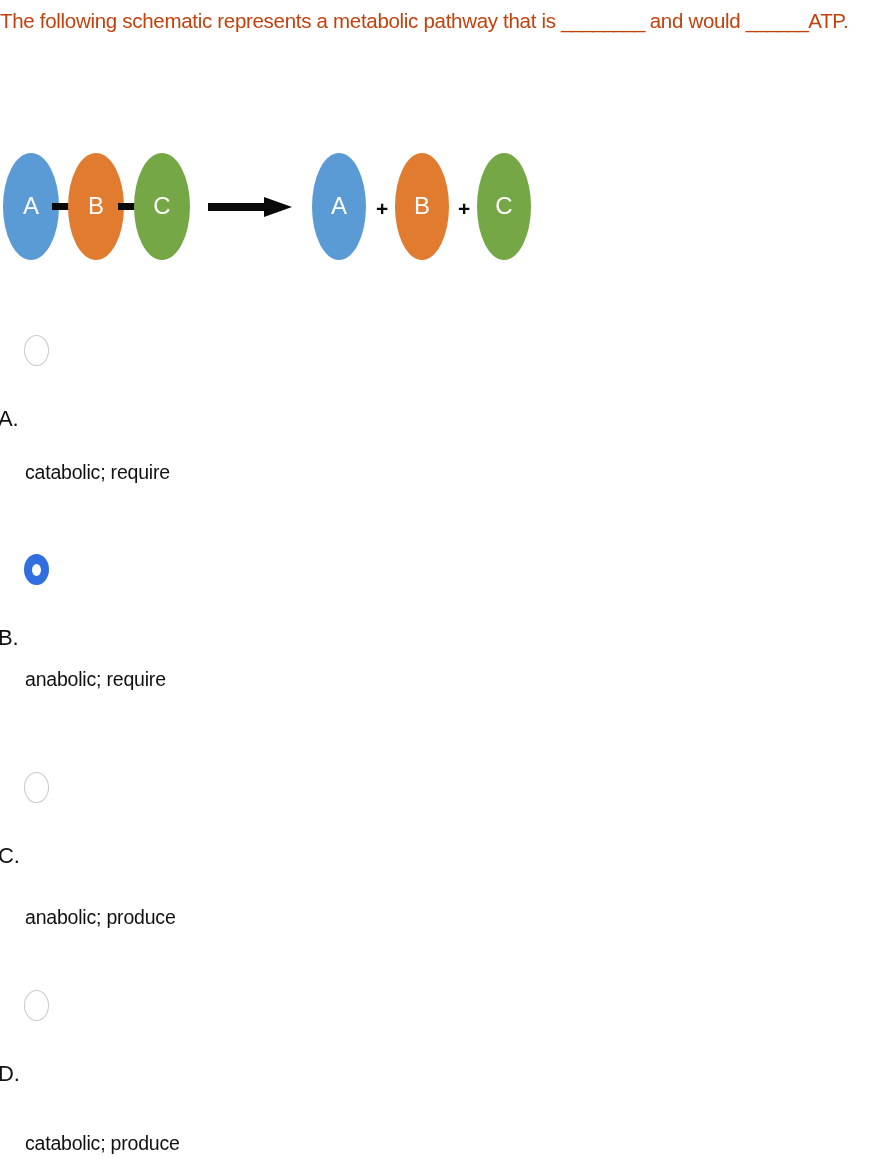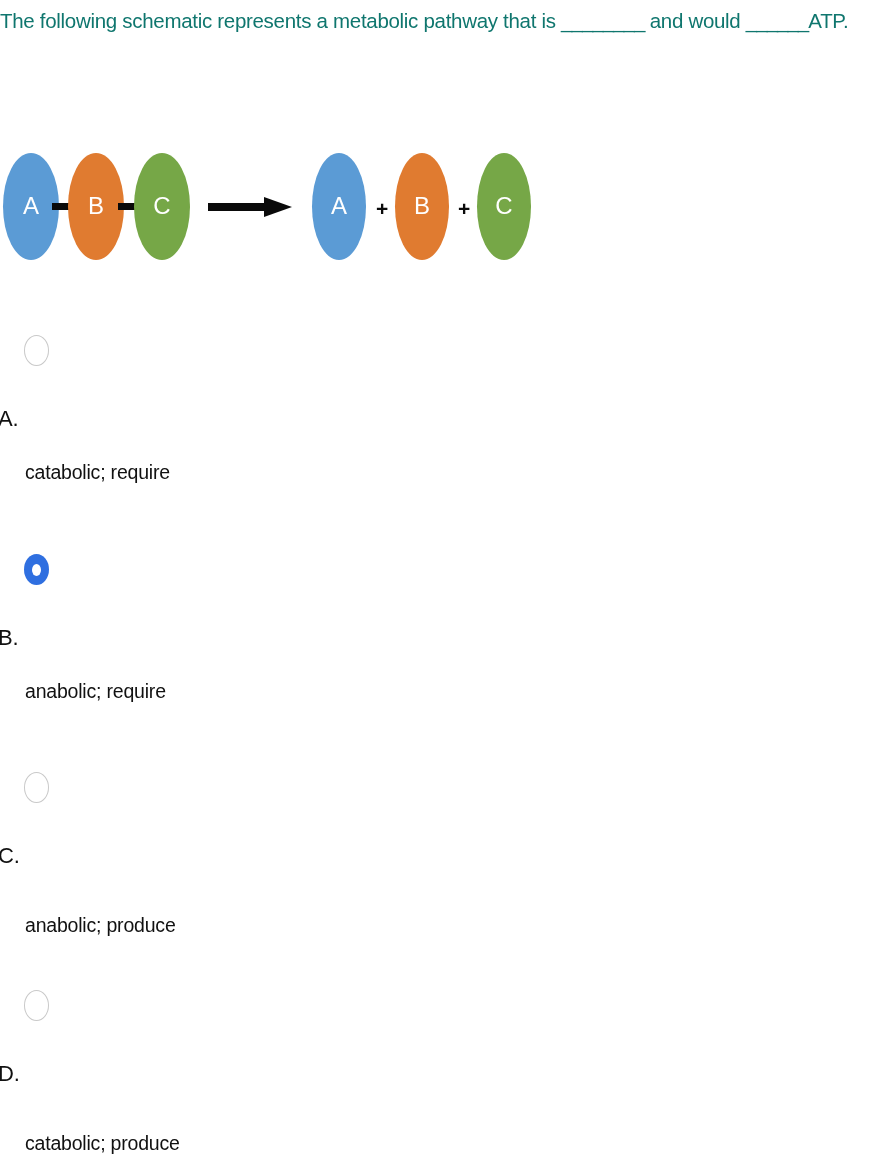--- a/index.html
+++ b/index.html
@@ -21,21 +21,21 @@
   
   #question-stem {
     position: absolute;
     left: 0px;
     top: 8px;
     width: 880px;
     font-size: 20.5px;
     line-height: 26px;
     letter-spacing: -0.3px;
     white-space: nowrap;
-    color: #0f766e;
+    color: #c2410c;
   }
   #question-stem .blank {
     letter-spacing: -1px;
   }
 
   
   #schematic {
     position: absolute;
     left: 0px;
     top: 140px;
@@ -166,26 +166,26 @@
 
 <div class="option-block" style="top:335px;">
   <div class="radio-outer" style="top:0px;"></div>
   <div class="option-letter" style="top:73px;">A.</div>
   <div class="option-text" style="top:128px;text-align:center;">catabolic; require</div>
 </div>
 
 <div class="option-block" style="top:554px;">
   <div class="radio-outer selected" style="top:0px;"></div>
   <div class="option-letter" style="top:73px;">B.</div>
-  <div class="option-text" style="top:128px;">anabolic; require</div>
+  <div class="option-text" style="top:116px;">anabolic; require</div>
 </div>
 
 <div class="option-block" style="top:772px;">
   <div class="radio-outer" style="top:0px;"></div>
   <div class="option-letter" style="top:73px;">C.</div>
-  <div class="option-text" style="top:144px;">anabolic; produce</div>
+  <div class="option-text" style="top:136px;">anabolic; produce</div>
 </div>
 
 <div class="option-block" style="top:990px;">
   <div class="radio-outer" style="top:0px;"></div>
   <div class="option-letter" style="top:73px;">D.</div>
   <div class="option-text" style="top:144px;">catabolic; produce</div>
 </div>
 
 </body></html>

